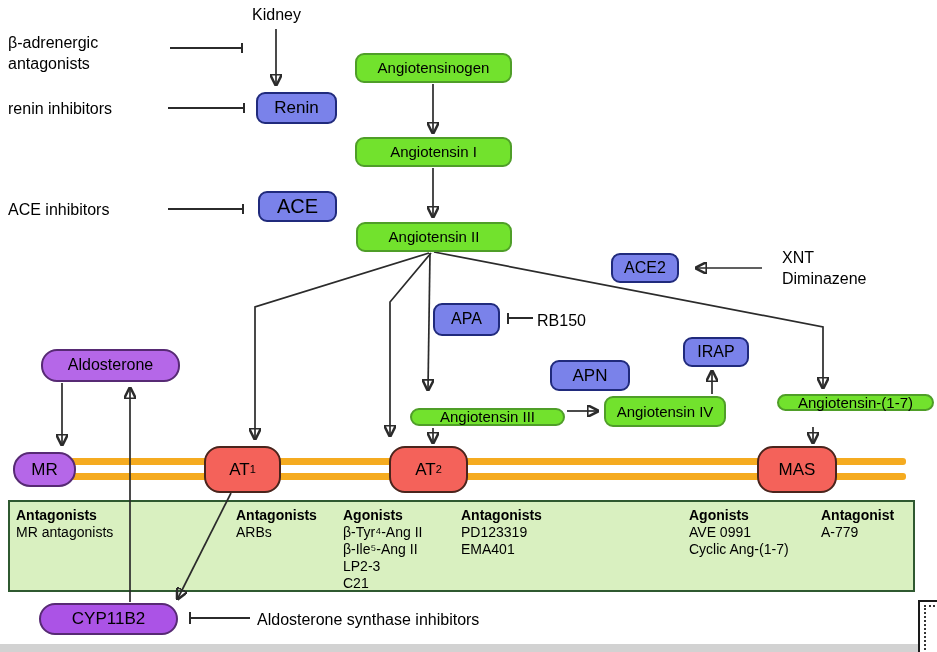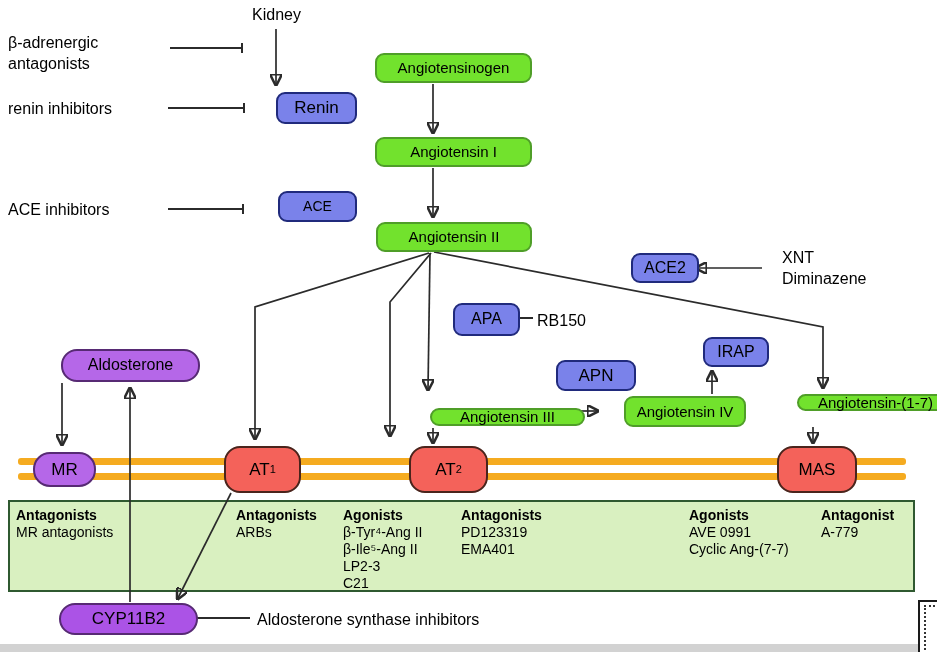--- a/index.html
+++ b/index.html
@@ -2,21 +2,21 @@
 <html style="--substrate-green: #72e22d; --substrate-border: #4f9e28; --enzyme-blue: #7a82ea; --enzyme-border: #202a7c; --hormone-purple: #b567e8; --hormone-border: #572a74; --cyp-purple: #ab53e6; --receptor-red: #f4625a; --receptor-border: #4a241c; --membrane-orange: #f5ab20; --panel-green: #d9f0c0; --panel-border: #2f5930; --arrow: #2b2b2b; --scrollbar-gray: #d2d2d2;"><head>
 <meta charset="utf-8">
 <style>
   html,body{margin:0;padding:0;background:#fff;}
   #canvas{
     position:relative;width:937px;height:652px;overflow:hidden;background:#fff;
     font-family:"Liberation Sans","DejaVu Sans",sans-serif;color:#000;
   }
   .box{
     position:absolute;display:flex;align-items:center;justify-content:center;
-    box-sizing:border-box;line-height:1.05;z-index:3;margin-left:20px;
+    box-sizing:border-box;line-height:1.05;z-index:3;
   }
   .green{
     background:var(--substrate-green,#72e22d);
     border:2px solid var(--substrate-border,#4f9e28);
     border-radius:9px;font-size:15px;
   }
   .blue{
     background:var(--enzyme-blue,#7a82ea);
     border:2px solid var(--enzyme-border,#202a7c);
     border-radius:9px;font-size:16px;font-weight:normal;
@@ -87,21 +87,21 @@
       <div>C21</div>
     </div>
     <div class="legend-col" style="left:451px">
       <div class="hdr">Antagonists</div>
       <div>PD123319</div>
       <div>EMA401</div>
     </div>
     <div class="legend-col" style="left:679px">
       <div class="hdr">Agonists</div>
       <div>AVE 0991</div>
-      <div>Cyclic Ang-(7-7)</div>
+      <div>Cyclic Ang-(1-7)</div>
     </div>
     <div class="legend-col" style="left:811px">
       <div class="hdr">Antagonist</div>
       <div>A-779</div>
     </div>
   </div>
 
   <svg class="overlay" width="937" height="652" viewBox="0 0 937 652">
     <defs>
       <marker id="ah" viewBox="0 0 8 8" refX="6.5" refY="4" markerWidth="7" markerHeight="7" orient="auto">
@@ -145,24 +145,24 @@
   <div class="freelabel" style="left:257px;top:609px">Aldosterone synthase inhibitors</div>
 
   <div class="box green" style="left:355px;top:53px;width:157px;height:30px">Angiotensinogen</div>
   <div class="box green" style="left:355px;top:137px;width:157px;height:30px">Angiotensin I</div>
   <div class="box green" style="left:356px;top:222px;width:156px;height:30px">Angiotensin II</div>
   <div class="box green" style="left:410px;top:408px;width:155px;height:18px">Angiotensin III</div>
   <div class="box green" style="left:604px;top:396px;width:122px;height:31px">Angiotensin IV</div>
   <div class="box green" style="left:777px;top:394px;width:157px;height:17px">Angiotensin-(1-7)</div>
 
   <div class="box blue" style="left:256px;top:92px;width:81px;height:32px;font-size:17px">Renin</div>
-  <div class="box blue" style="left:258px;top:191px;width:79px;height:31px;font-size:14px">ACE</div>
+  <div class="box blue" style="left:258px;top:191px;width:79px;height:31px;font-size:20px">ACE</div>
   <div class="box blue" style="left:611px;top:253px;width:68px;height:30px">ACE2</div>
   <div class="box blue" style="left:433px;top:303px;width:67px;height:33px">APA</div>
-  <div class="box blue" style="left:536px;top:360px;width:80px;height:31px;font-size:17px">APN</div>
+  <div class="box blue" style="left:550px;top:360px;width:80px;height:31px;font-size:17px">APN</div>
   <div class="box blue" style="left:683px;top:337px;width:66px;height:30px">IRAP</div>
 
   <div class="box purple" style="left:41px;top:349px;width:139px;height:33px">Aldosterone</div>
   <div class="box purple cyp" style="left:39px;top:603px;width:139px;height:32px">CYP11B2</div>
   <div class="box purple mr" style="left:13px;top:452px;width:63px;height:35px">MR</div>
 
   <div class="box receptor" style="left:204px;top:446px;width:77px;height:47px">
     <span>AT</span>
       <sub>1</sub>
   </div>

